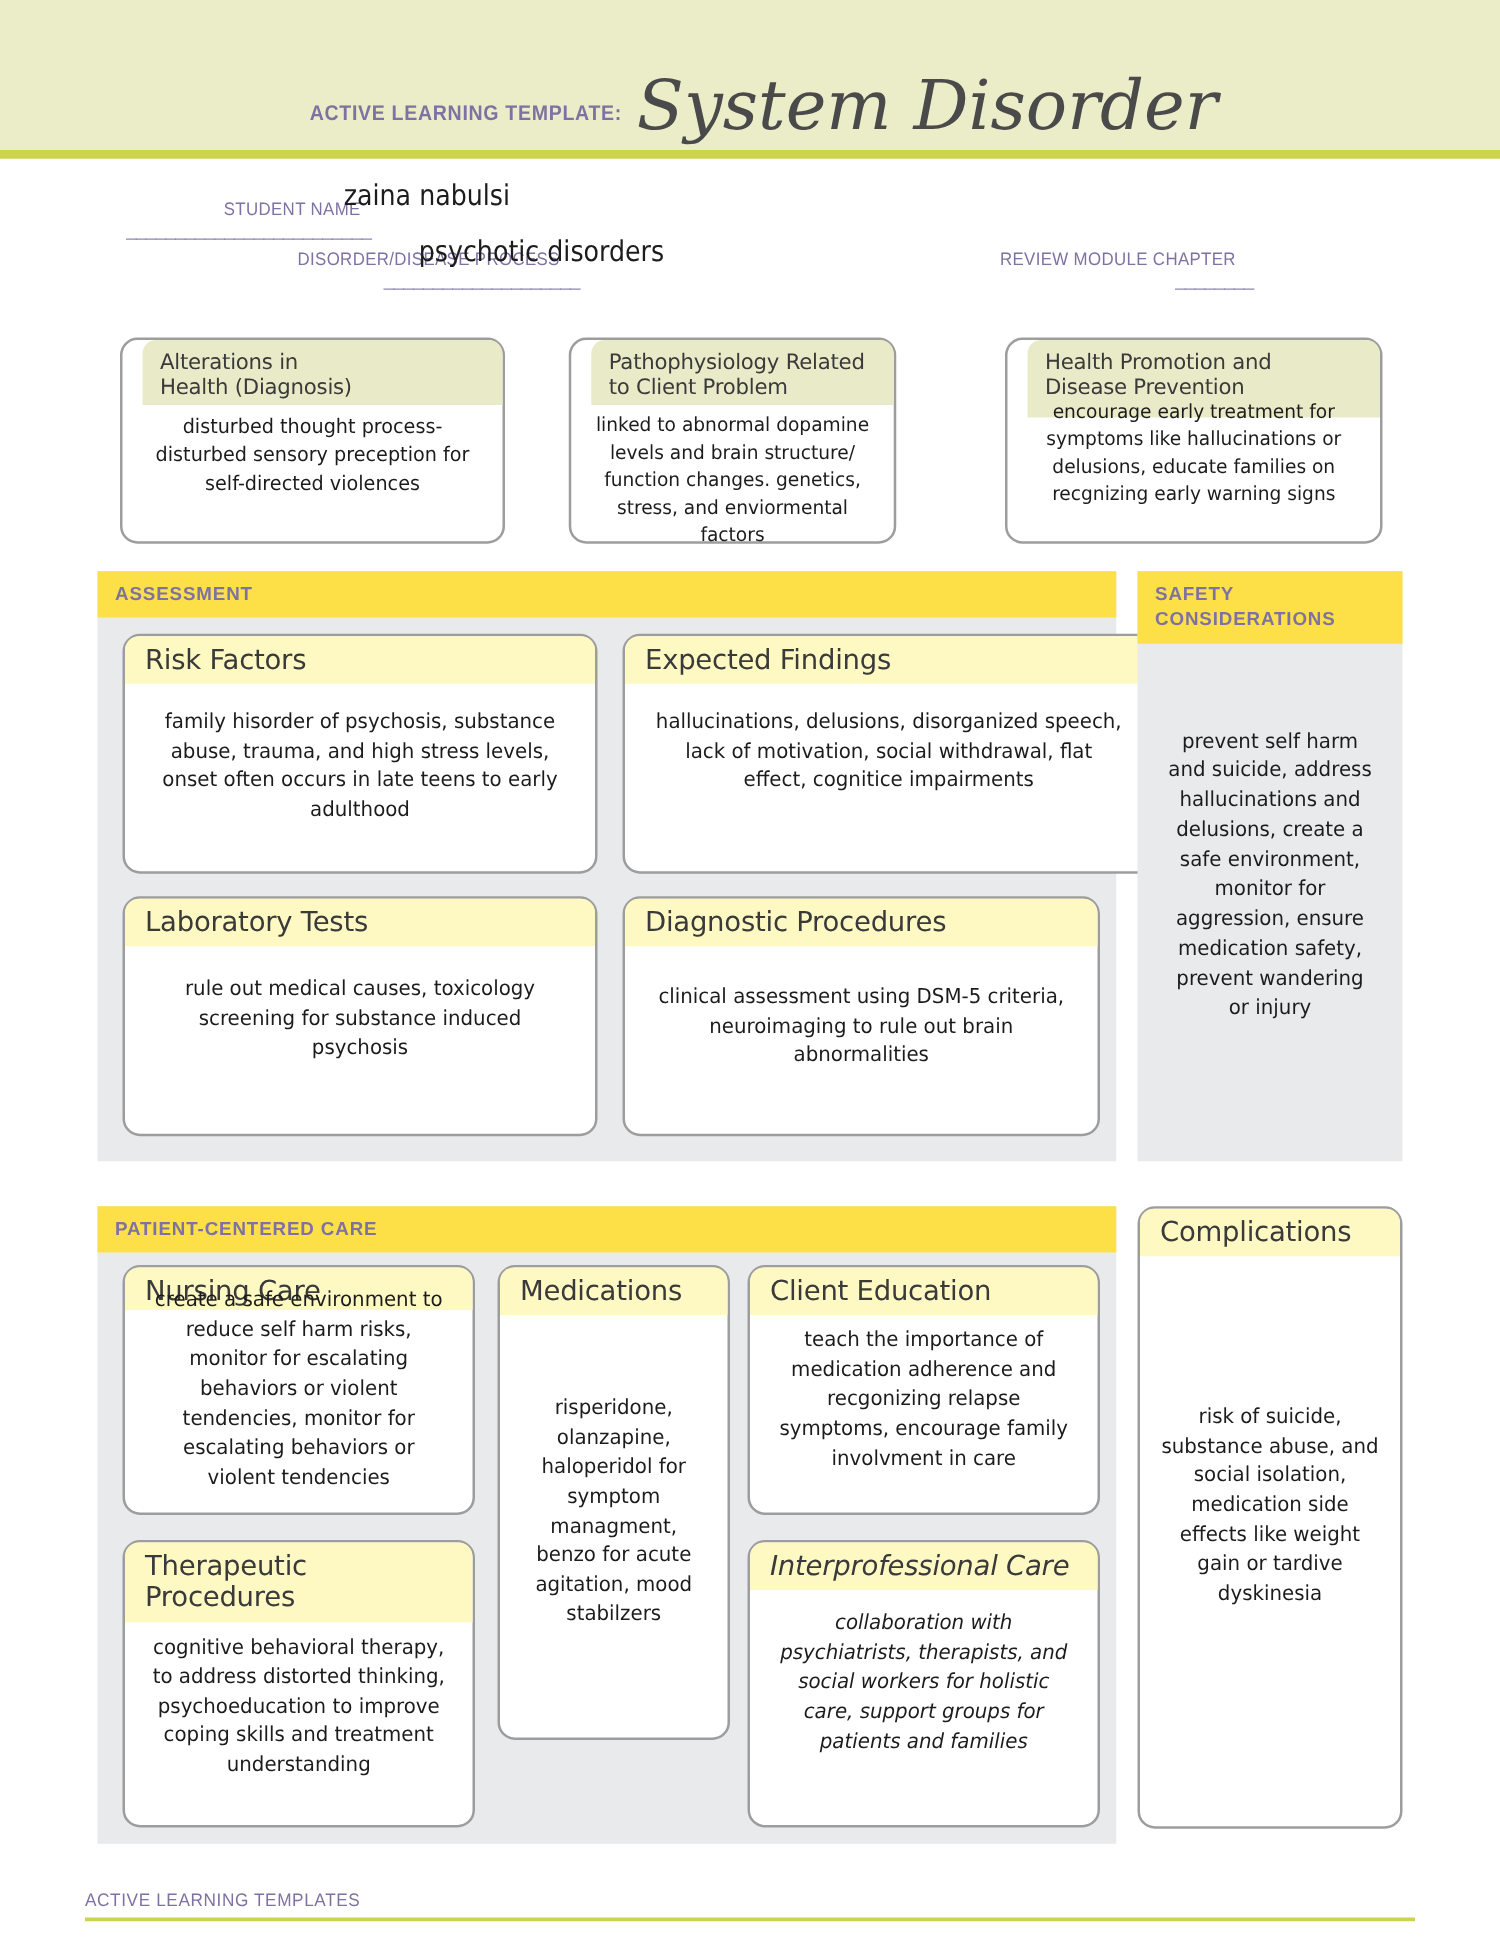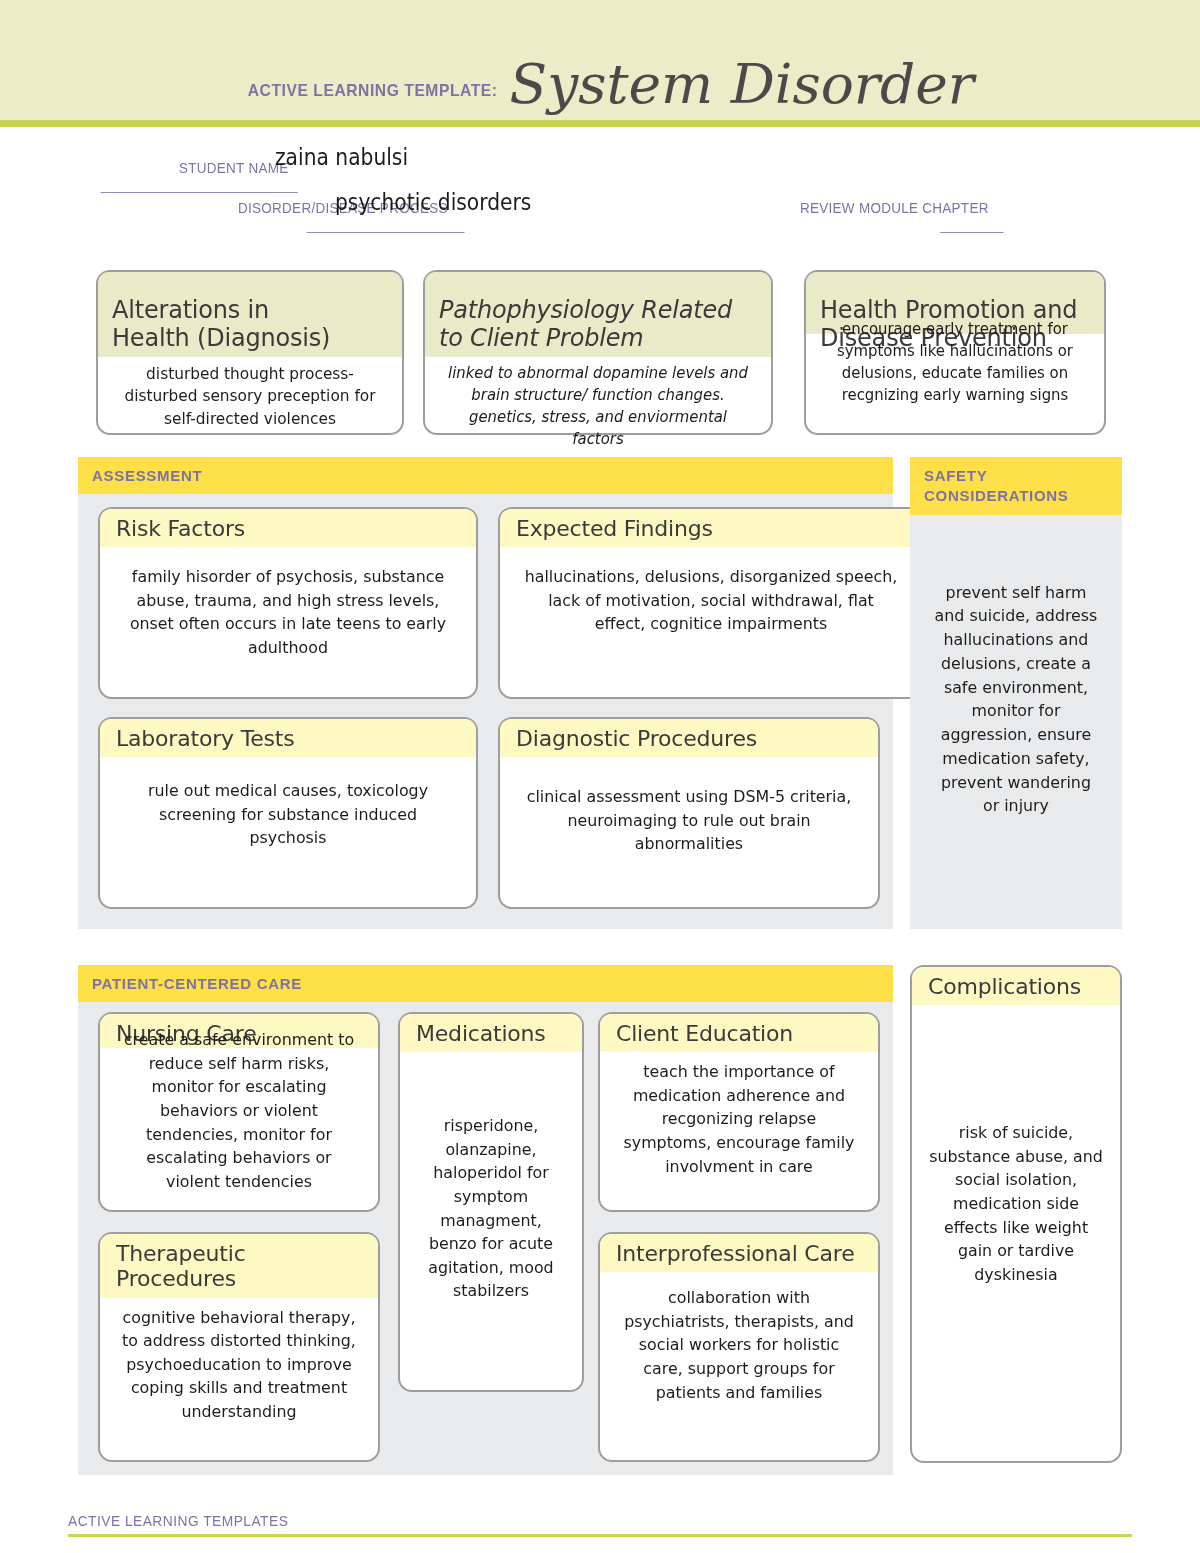--- a/index.html
+++ b/index.html
@@ -94,26 +94,27 @@
     position: absolute;
     border: 2px solid #9d9d9d;
     border-radius: 14px;
     background: #ffffff;
     box-sizing: border-box;
     overflow: visible;
   }
   .topbox-head {
     background: #e9ebc8;
     border-radius: 11px 11px 0 0;
-    padding: 24px 14px 4px 14px;
-    font-family: "DejaVu Sans", sans-serif;
-    font-size: 24px;
+    padding: 8px 14px 4px 14px;
+    font-family: "DejaVu Sans", sans-serif;
+    font-size: 17px;
     color: #3a3a3a;
     line-height: 1.18;
     letter-spacing: -0.2px;
+    margin-left: 16px;
   }
   .topbox-body {
     padding: 2px 12px 0 12px;
     font-family: "DejaVu Sans", sans-serif;
     font-size: 16px;
     color: #1c1c1c;
     text-align: center;
     line-height: 1.42;
     transform: scaleX(0.96);
     transform-origin: center top;
@@ -226,21 +227,21 @@
 </div>
 
 <div class="topbox" style="left:96px; top:270px; width:308px; height:165px;">
   <div class="topbox-head">
     <div>Alterations in</div>
     <div>Health (Diagnosis)</div>
   </div>
   <div class="topbox-body" style="padding-top:6px;">disturbed thought process- disturbed sensory preception for self-directed violences</div>
 </div>
 
-<div class="topbox" style="left:423px; top:270px; width:350px; height:165px;font-style:italic;">
+<div class="topbox" style="left:455px; top:270px; width:262px; height:165px;">
   <div class="topbox-head">
     <div>Pathophysiology Related</div>
     <div>to Client Problem</div>
   </div>
   <div class="topbox-body" style="padding-top:5px; font-size:15.5px;">linked to abnormal dopamine levels and brain structure/ function changes. genetics, stress, and enviormental factors</div>
 </div>
 
 <div class="topbox" style="left:804px; top:270px; width:302px; height:165px;">
   <div class="topbox-head" style="height:62px; box-sizing:border-box;">
     <div>Health Promotion and</div>
@@ -298,21 +299,21 @@
 <div class="card" style="left:598px; top:1012px; width:282px; height:200px;">
   <div class="card-head">Client Education</div>
   <div class="card-body" style="padding-top:8px;">teach the importance of medication adherence and recgonizing relapse symptoms, encourage family involvment in care</div>
 </div>
 
 <div class="card" style="left:98px; top:1232px; width:282px; height:230px;">
   <div class="card-head">Therapeutic Procedures</div>
   <div class="card-body" style="padding-top:8px;">cognitive behavioral therapy, to address distorted thinking, psychoeducation to improve coping skills and treatment understanding</div>
 </div>
 
-<div class="card" style="left:598px; top:1232px; width:282px; height:230px;">
+<div class="card" style="left:598px; top:1232px; width:282px; height:230px;font-style:italic;">
   <div class="card-head">Interprofessional Care</div>
   <div class="card-body" style="padding-top:14px;">collaboration with psychiatrists, therapists, and social workers for holistic care, support groups for patients and families</div>
 </div>
 
 <div class="card" style="left:910px; top:965px; width:212px; height:498px;">
   <div class="card-head">Complications</div>
   <div class="card-body" style="padding-top:116px; padding-left:10px; padding-right:10px;">risk of suicide, substance abuse, and social isolation, medication side effects like weight gain or tardive dyskinesia</div>
 </div>
 
 <div class="footer-label">ACTIVE LEARNING TEMPLATES</div>

